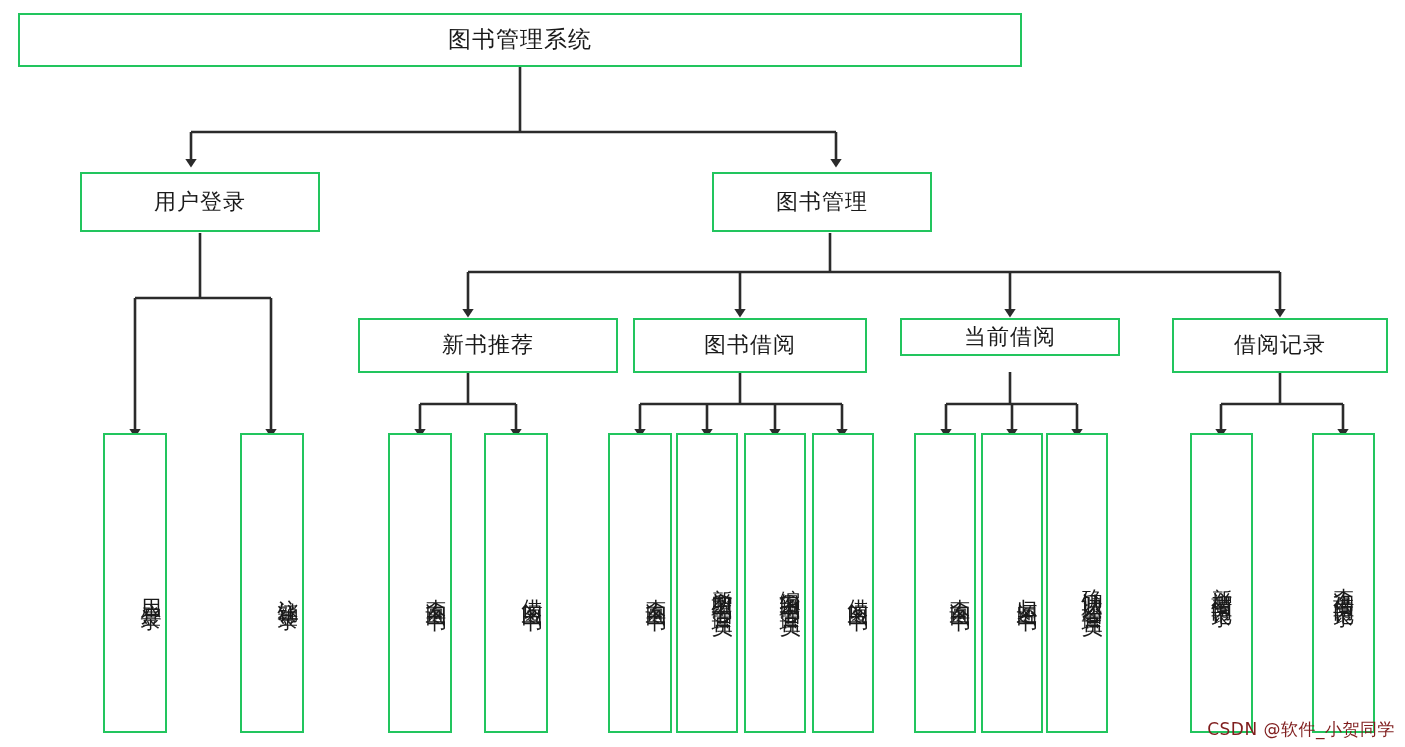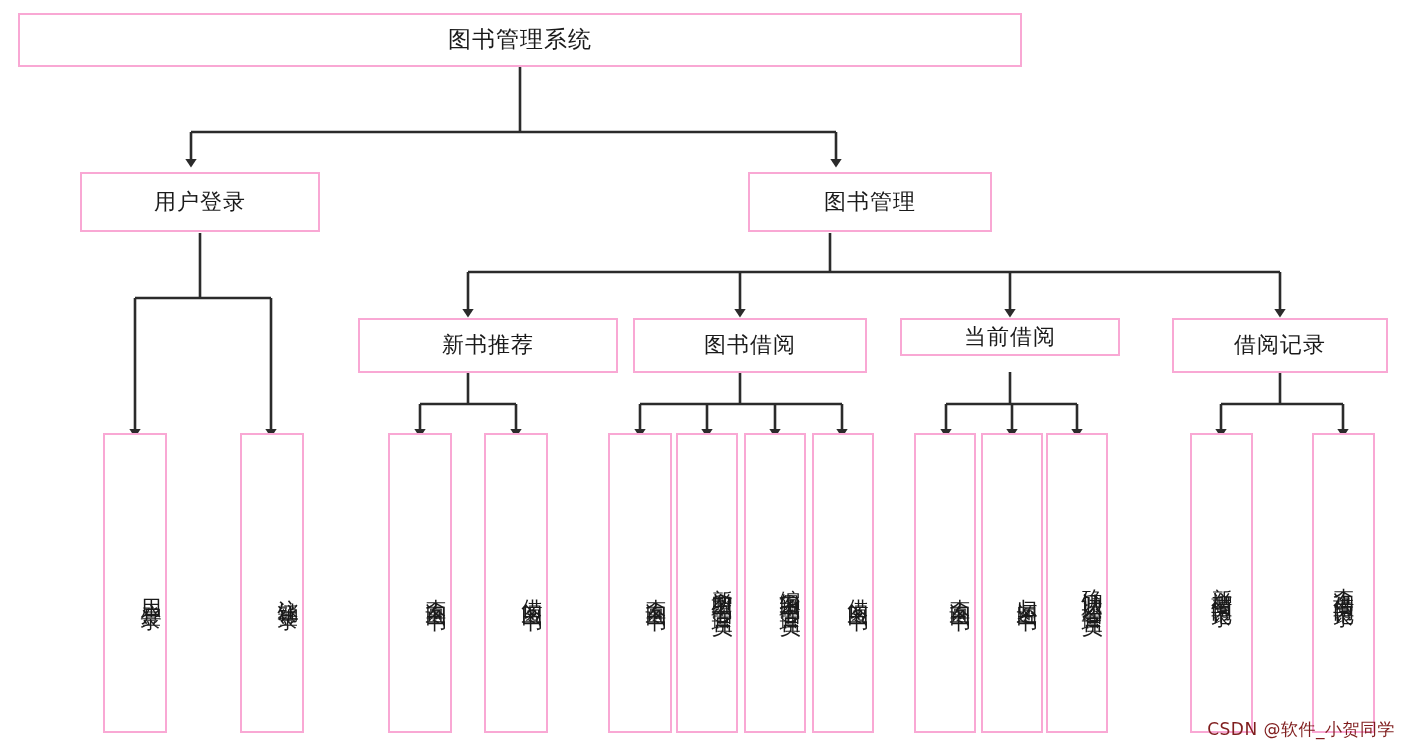--- a/index.html
+++ b/index.html
@@ -10,21 +10,21 @@
     font-family:"DejaVu Sans","Liberation Sans",sans-serif;
     position:relative;overflow:hidden;
   }
   #diagram{position:absolute;left:0;top:0;width:1405px;height:747px;}
 
   
   .node{
     position:absolute;
     box-sizing:border-box;
     background:#ffffff;
-    border:2px solid #f9a8d4;
+    border:2px solid #22c55e;
     display:flex;
     align-items:center;
     justify-content:center;
     color:#1a1a1a;
     letter-spacing:1px;
   }
   .node.h{            
     font-size:22px;
     line-height:1.2;
     white-space:nowrap;
@@ -106,21 +106,21 @@
 </svg>
 
 <div class="node h root" style="left:18px;top:13px;width:1004px;height:54px;">
   <span>图书管理系统</span>
 </div>
 
 <div class="node h" style="left:80px;top:172px;width:240px;height:60px;">
   <span>用户登录</span>
 </div>
 
-<div class="node h" style="left:712px;top:172px;width:244px;height:60px;margin-left:36px;">
+<div class="node h" style="left:712px;top:172px;width:220px;height:60px;">
   <span>图书管理</span>
 </div>
 
 <div class="node h" style="left:358px;top:318px;width:260px;height:55px;">
   <span>新书推荐</span>
 </div>
 
 <div class="node h" style="left:633px;top:318px;width:234px;height:55px;">
   <span>图书借阅</span>
 </div>

